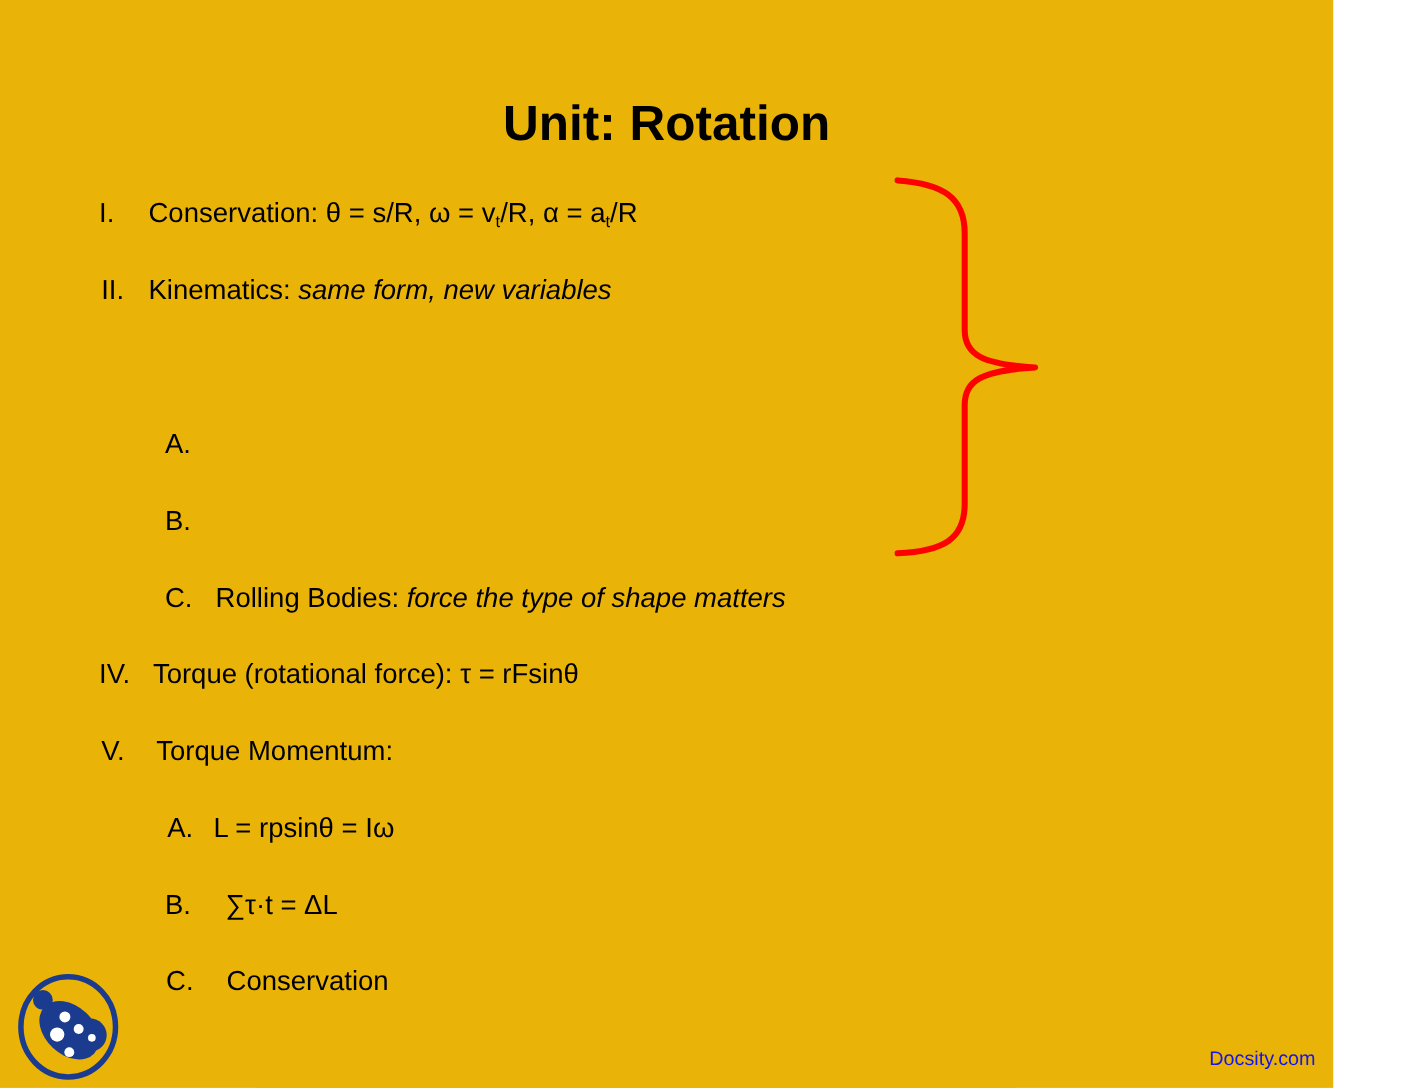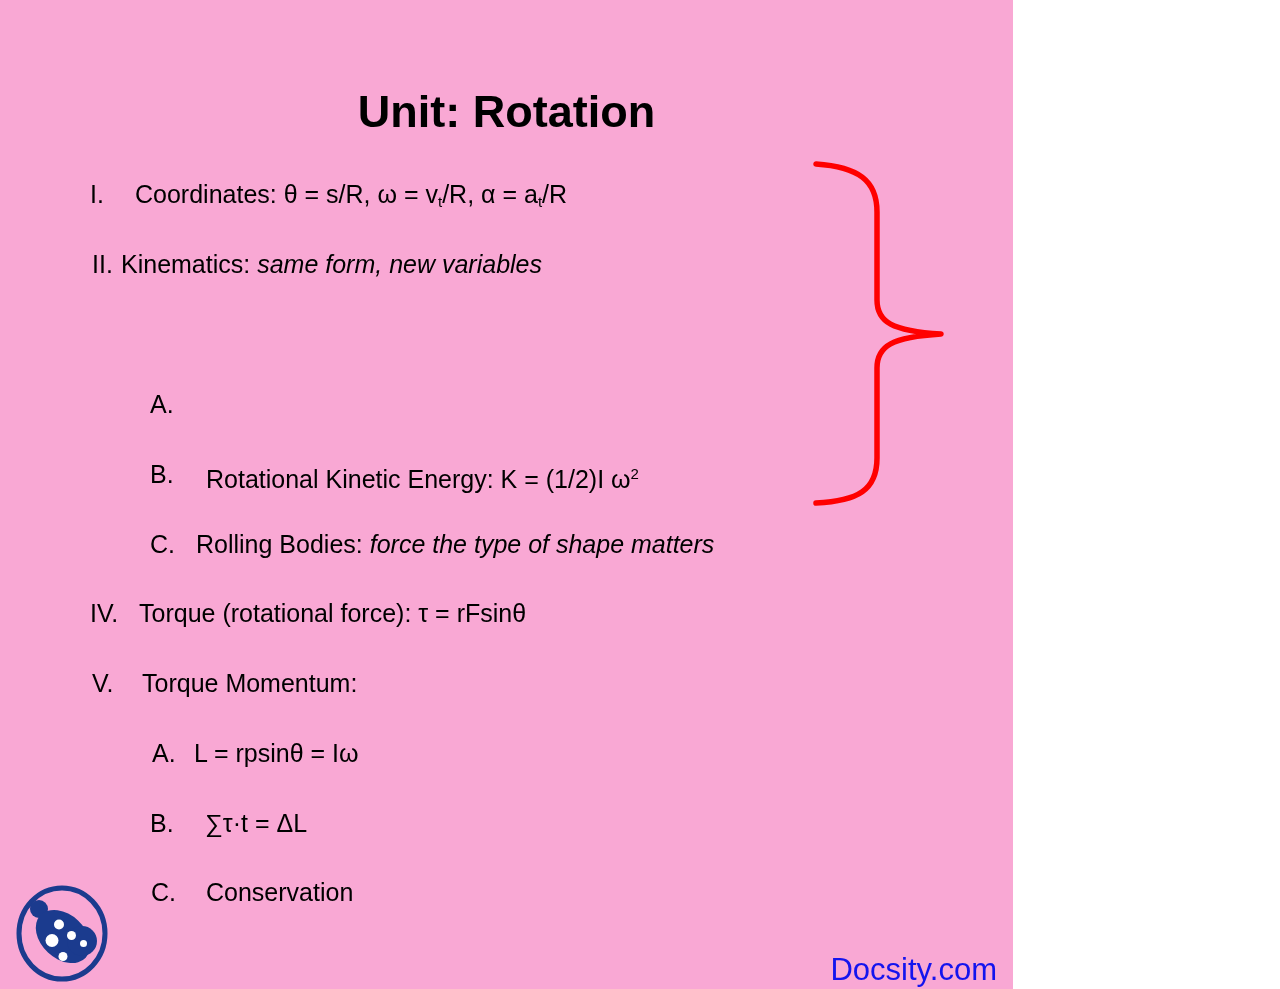--- a/index.html
+++ b/index.html
@@ -1,19 +1,19 @@
 <!DOCTYPE html>
 <html><head>
 <meta charset="utf-8">
 <style>
   html,body { margin:0; padding:0; background:#fff; }
   .slide {
     position: relative;
-    width: 1013px; height: 989px;
-    background: #f9a8d4;
+    width: 1212px; height: 989px;
+    background: #eab308;
     font-family: "Liberation Sans", "DejaVu Sans", sans-serif;
     color: #000;
     overflow: hidden;
   }
   .title {
     position: absolute;
     top: 86px; left: 0; right: 0;
     text-align: center;
     font-size: 45px;
     font-weight: bold;
@@ -30,51 +30,50 @@
   }
   .lbl, .txt { position: absolute; top: 0; white-space: pre; }
   .it  { font-style: italic; }
   .sub { font-size: 15px; vertical-align: -4px; }
   .sup { font-size: 15px; vertical-align: 9px; }
   .brace-svg { position: absolute; left: 800px; top: 150px; }
   .logo-svg  { position: absolute; left: 15px; top: 885px; }
   .docsity-link {
     position: absolute;
     top: 952px; right: 16px;
-    font-size: 31px;
+    font-size: 18px;
     color: #1414ee;
     text-decoration: none;
     cursor: pointer;
   }
 </style>
 </head>
 <body>
 
 <div class="slide">
 
   <div class="title">Unit: Rotation</div>
 
   <div class="line" style="top:178px">
     <span class="lbl" style="left:90px">I.</span>
-    <span class="txt" style="left:135px"><span>Coordinates: θ = s/R, ω = v</span><span class="sub">t</span><span>/R, α = a</span><span class="sub">t</span><span>/R</span></span>
+    <span class="txt" style="left:135px"><span>Conservation: θ = s/R, ω = v</span><span class="sub">t</span><span>/R, α = a</span><span class="sub">t</span><span>/R</span></span>
   </div>
 
   <div class="line" style="top:248px">
     <span class="lbl" style="left:92px">II.</span>
-    <span class="txt" style="left:121px"><span>Kinematics: </span><span class="it">same form, new variables</span></span>
+    <span class="txt" style="left:135px"><span>Kinematics: </span><span class="it">same form, new variables</span></span>
   </div>
 
 
   <div class="line" style="top:388px">
     <span class="lbl" style="left:150px">A.</span>
   </div>
 
   <div class="line" style="top:458px">
     <span class="lbl" style="left:150px">B.</span>
-    <span class="txt" style="left:206px"><span>Rotational Kinetic Energy: K = (1/2)I ω</span><span class="sup">2</span></span>
   </div>
 
   <div class="line" style="top:528px">
     <span class="lbl" style="left:150px">C.</span>
     <span class="txt" style="left:196px"><span>Rolling Bodies: </span><span class="it">force the type of shape matters</span></span>
   </div>
 
   <div class="line" style="top:597px">
     <span class="lbl" style="left:90px">IV.</span>
     <span class="txt" style="left:139px"><span>Torque (rotational force): τ = rFsinθ</span></span>

